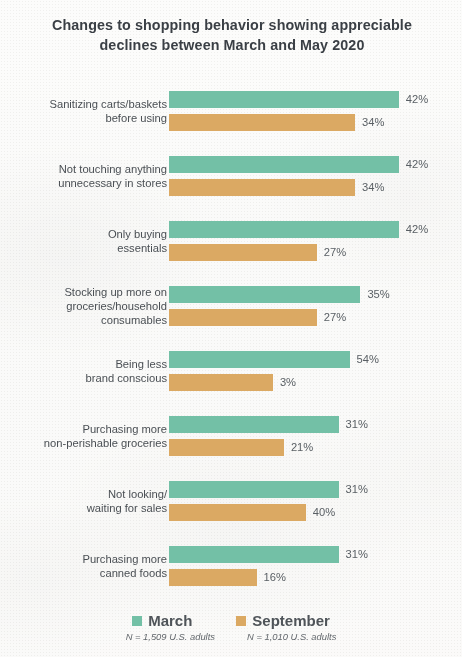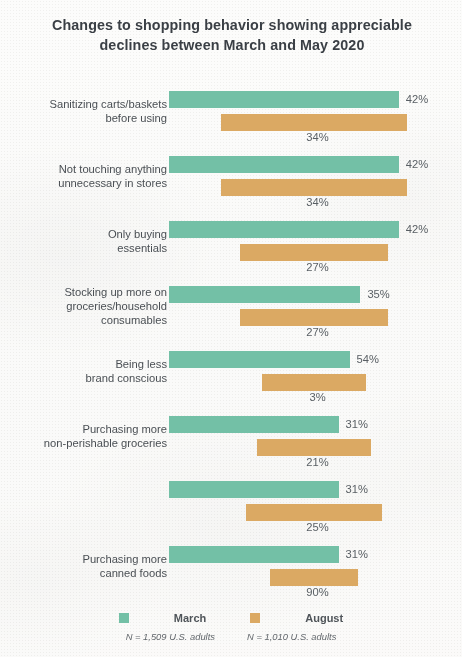--- a/index.html
+++ b/index.html
@@ -101,21 +101,21 @@
     width: 290px;
   }
 
   .bar-row {
     position: relative;
     height: 17px;
     margin-bottom: 6px;
     display: flex;
     align-items: center;
   }
-  .bar-row:last-child { margin-bottom: 0; flex-direction: column; }
+  .bar-row:last-child { margin-bottom: 0; }
 
   .bar {
     height: 17px;
     flex: 0 0 auto;
   }
   .bar.march { background: #73c0a6; }
   .bar.may   { background: #dba963; }
 
   .bar-value {
     font-size: 11.2px;
@@ -139,24 +139,23 @@
     gap: 6px;
   }
   .legend-swatch {
     width: 10px;
     height: 10px;
     display: inline-block;
   }
   .legend-swatch.march { background: #73c0a6; }
   .legend-swatch.may   { background: #dba963; }
   .legend-label {
-    font-size: 11px;
+    font-size: 15px;
     font-weight: bold;
     color: #4f5459;
-    margin-left: 39px;
   }
 
   .notes {
     position: absolute;
     left: 0;
     top: 631px;
     width: 462px;
     display: flex;
     justify-content: center;
     gap: 32px;
@@ -260,55 +259,57 @@
               <div class="bar march" style="background: rgb(115, 192, 166); width: 169.6px;"></div>
               <span class="bar-value">31%</span>
             </div>
             <div class="bar-row">
               <div class="bar may" style="background: rgb(219, 169, 99); width: 114.9px;"></div>
               <span class="bar-value">21%</span>
             </div>
           </div>
         </div>
         <div class="group">
+          <div class="cat-label">Not looking/
+waiting for sales</div>
           <div class="bars">
             <div class="bar-row">
               <div class="bar march" style="background: rgb(115, 192, 166); width: 169.6px;"></div>
               <span class="bar-value">31%</span>
             </div>
             <div class="bar-row">
               <div class="bar may" style="background: rgb(219, 169, 99); width: 136.8px;"></div>
-              <span class="bar-value">25%</span>
+              <span class="bar-value">40%</span>
             </div>
           </div>
         </div>
         <div class="group">
           <div class="cat-label">Purchasing more
 canned foods</div>
           <div class="bars">
             <div class="bar-row">
               <div class="bar march" style="background: rgb(115, 192, 166); width: 169.6px;"></div>
               <span class="bar-value">31%</span>
             </div>
             <div class="bar-row">
               <div class="bar may" style="background: rgb(219, 169, 99); width: 87.5px;"></div>
-              <span class="bar-value">90%</span>
+              <span class="bar-value">16%</span>
             </div>
           </div>
         </div>
       </div>
 
     <div class="legend" id="legend">
         <div class="legend-item">
           <span class="legend-swatch march" style="background: rgb(115, 192, 166);"></span>
           <span class="legend-label">March</span>
         </div>
         <div class="legend-item">
           <span class="legend-swatch may" style="background: rgb(219, 169, 99);"></span>
-          <span class="legend-label">August</span>
+          <span class="legend-label">September</span>
         </div>
       </div>
 
     <div class="notes" id="notes">
         <div class="note">N = 1,509 U.S. adults</div>
         <div class="note">N = 1,010 U.S. adults</div>
       </div>
   </div>
 </div>
 

